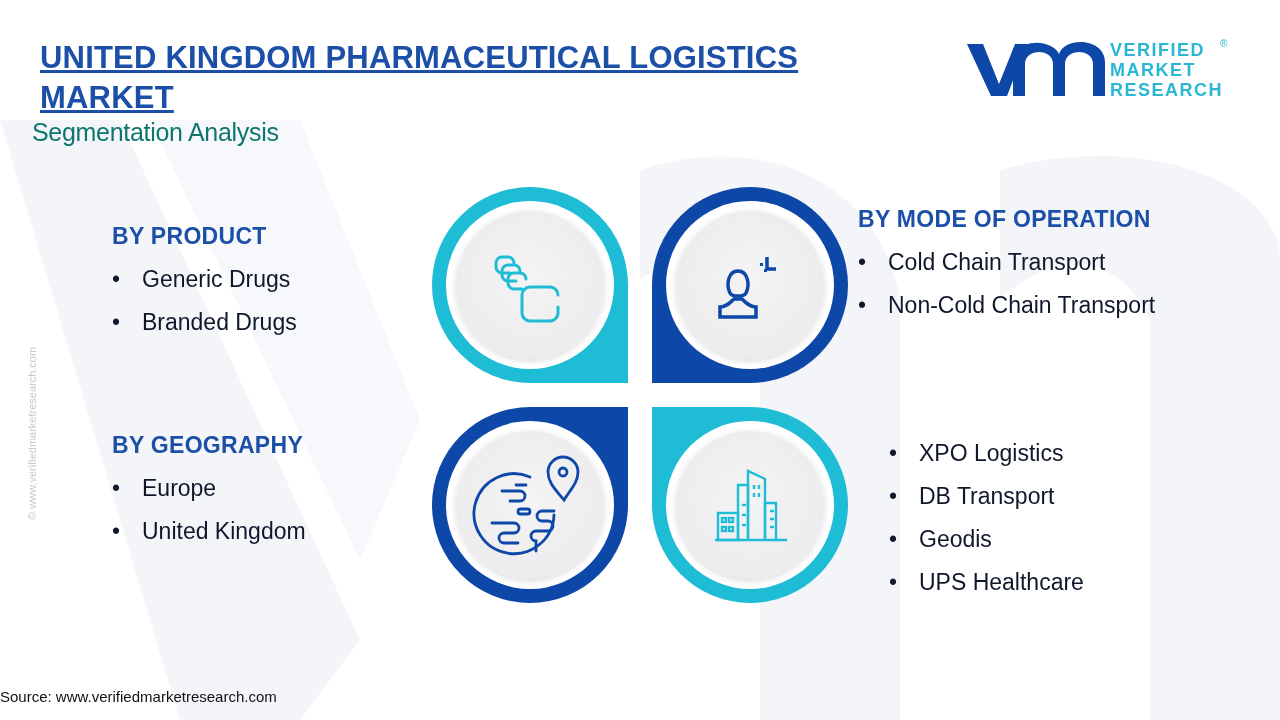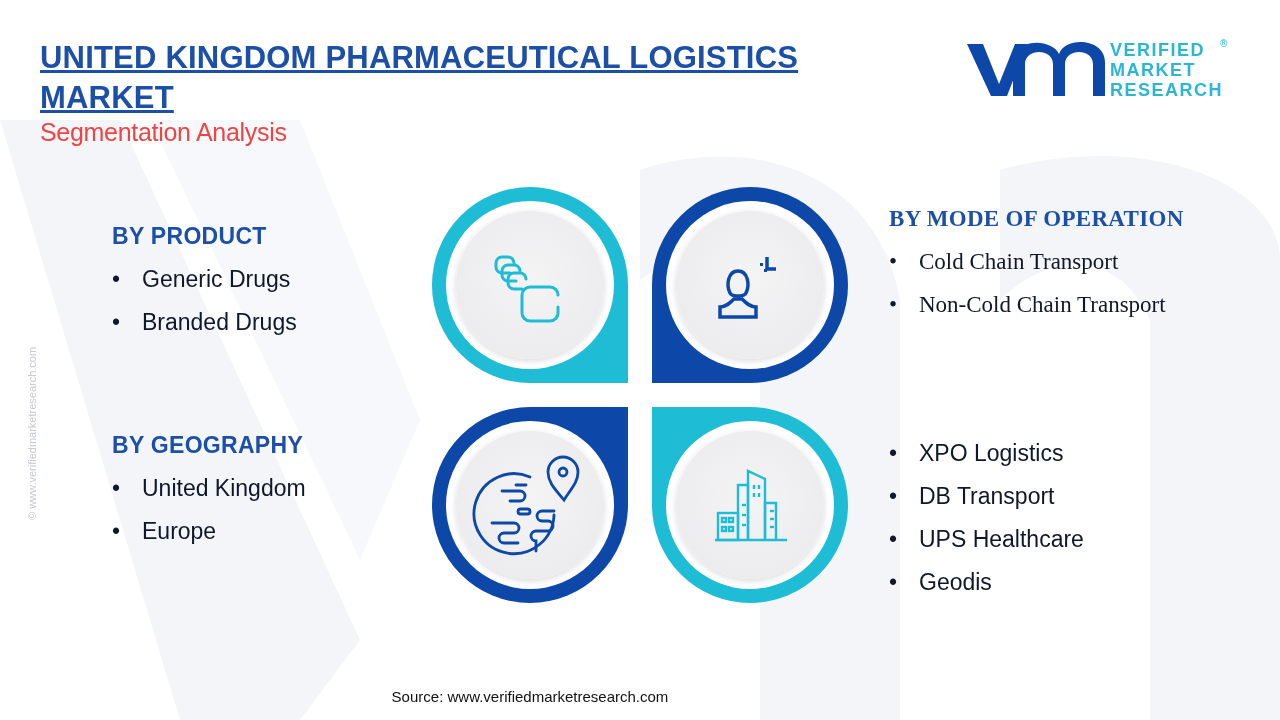--- a/index.html
+++ b/index.html
@@ -1,30 +1,30 @@
 <!DOCTYPE html>
 <html><head>
 <meta charset="utf-8">
 <style>
   html, body { margin:0; padding:0; }
   body { width:1280px; height:720px; position:relative; overflow:hidden; background:#ffffff; font-family:"Liberation Sans", sans-serif; }
   .bg-watermark { position:absolute; left:0; top:0; width:1280px; height:720px; z-index:0; }
   .title { position:absolute; left:40px; top:38px; margin:0; font-size:31px; line-height:40px; font-weight:bold; color:#1c4fa8; letter-spacing:0.2px; width:840px; z-index:2;text-decoration:underline; }
-  .subtitle { position:absolute; left:40px; top:118px; font-size:25px; color:#ef4444; z-index:2; letter-spacing:-0.3px; }
+  .subtitle { position:absolute; left:32px; top:118px; font-size:25px; color:#0f766e; z-index:2; letter-spacing:-0.3px; }
   .logo { position:absolute; left:965px; top:38px; width:270px; height:64px; z-index:2; }
   .logo-text { position:absolute; left:1110px; top:40px; font-size:18px; line-height:20px; color:#2ab7d3; font-weight:bold; letter-spacing:1.5px; z-index:2; }
   .logo-reg { position:absolute; left:1220px; top:38px; font-size:10px; color:#2ab7d3; z-index:2; }
   .side-url { position:absolute; left:26px; top:520px; transform-origin:left top; transform:rotate(-90deg); font-size:11px; color:#c5c9d0; white-space:nowrap; z-index:2; }
   .seg { position:absolute; z-index:2; }
   .seg h3 { margin:0 0 8px 0; font-size:23px; font-weight:bold; color:#1c4fa8; letter-spacing:0.3px; }
   .seg ul { list-style:none; margin:0; padding:0; }
   .seg li { font-size:23px; line-height:43px; color:#0f172a; position:relative; padding-left:30px; }
   .seg li::before { content:"•"; position:absolute; left:0; top:0; }
   .quad { position:absolute; z-index:2; }
-  .source { position:absolute; left:0; width:1060px; top:688px; text-align:center; font-size:15px; color:#111; z-index:2; }
+  .source { position:absolute; left:0; width:1060px; top:688px; text-align:left; font-size:15px; color:#111; z-index:2; }
 </style>
 </head>
 <body>
 
 <svg class="bg-watermark" viewBox="0 0 1280 720">
   <path d="M0 120 L120 120 L360 640 L300 720 L180 720 Z" fill="#f3f5f9"></path>
   <path d="M150 120 L300 120 L420 420 L360 560 Z" fill="#f6f8fb"></path>
   <path d="M640 170 C 760 130, 880 180, 900 300 L900 720 L760 720 L760 320 C 740 260, 680 250, 640 280 Z" fill="#f3f5f9"></path>
   <path d="M1000 170 C 1140 130, 1280 180, 1280 260 L1280 720 L1150 720 L1150 320 C 1120 250, 1050 250, 1000 300 Z" fill="#f3f5f9"></path>
 </svg>
@@ -46,42 +46,42 @@
 <div class="side-url">© www.verifiedmarketresearch.com</div>
 
 <div class="seg" style="left:112px; top:223px;">
   <h3>BY PRODUCT</h3>
   <ul>
     <li>Generic Drugs</li>
     <li>Branded Drugs</li>
   </ul>
 </div>
 
-<div class="seg" style="left:889px; top:206px;font-family:Liberation Serif, serif;">
+<div class="seg" style="left:858px; top:206px;">
   <h3>BY MODE OF OPERATION</h3>
   <ul>
     <li>Cold Chain Transport</li>
     <li>Non-Cold Chain Transport</li>
   </ul>
 </div>
 
 <div class="seg" style="left:112px; top:432px;">
   <h3>BY GEOGRAPHY</h3>
   <ul>
+    <li>Europe</li>
     <li>United Kingdom</li>
-    <li>Europe</li>
   </ul>
 </div>
 
 <div class="seg" style="left:889px; top:432px;">
   <ul>
     <li>XPO Logistics</li>
     <li>DB Transport</li>
+    <li>Geodis</li>
     <li>UPS Healthcare</li>
-    <li>Geodis</li>
   </ul>
 </div>
 
 <svg class="quad" style="left:430px; top:185px;" width="420" height="425" viewBox="0 0 420 425">
   <defs>
     <radialGradient id="inner" cx="50%" cy="45%" r="55%">
       <stop offset="0%" stop-color="#f4f4f5"></stop>
       <stop offset="100%" stop-color="#ececee"></stop>
     </radialGradient>
     <filter id="sh" x="-20%" y="-20%" width="140%" height="140%">

